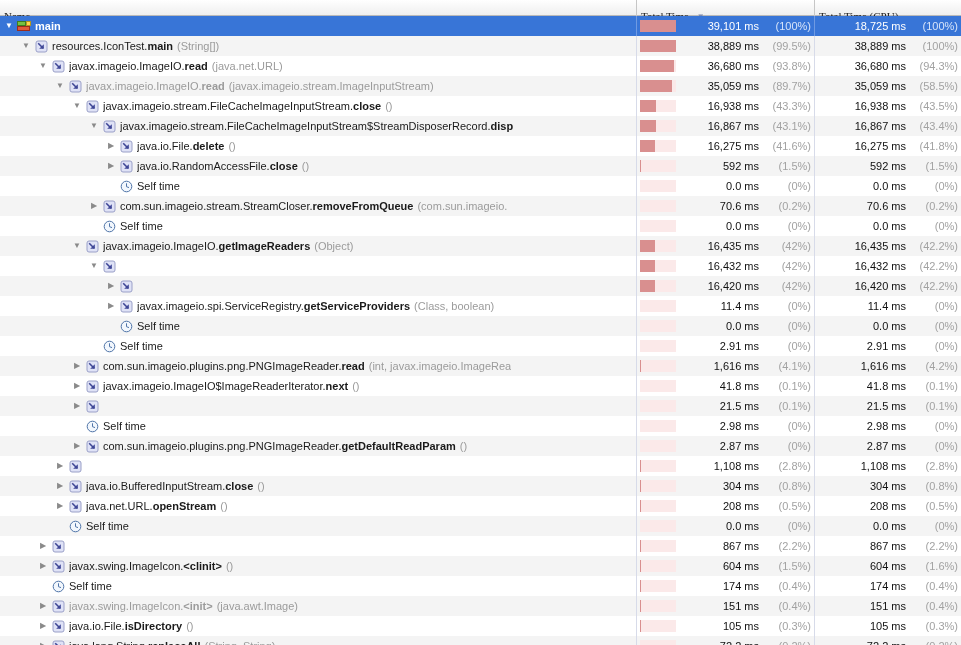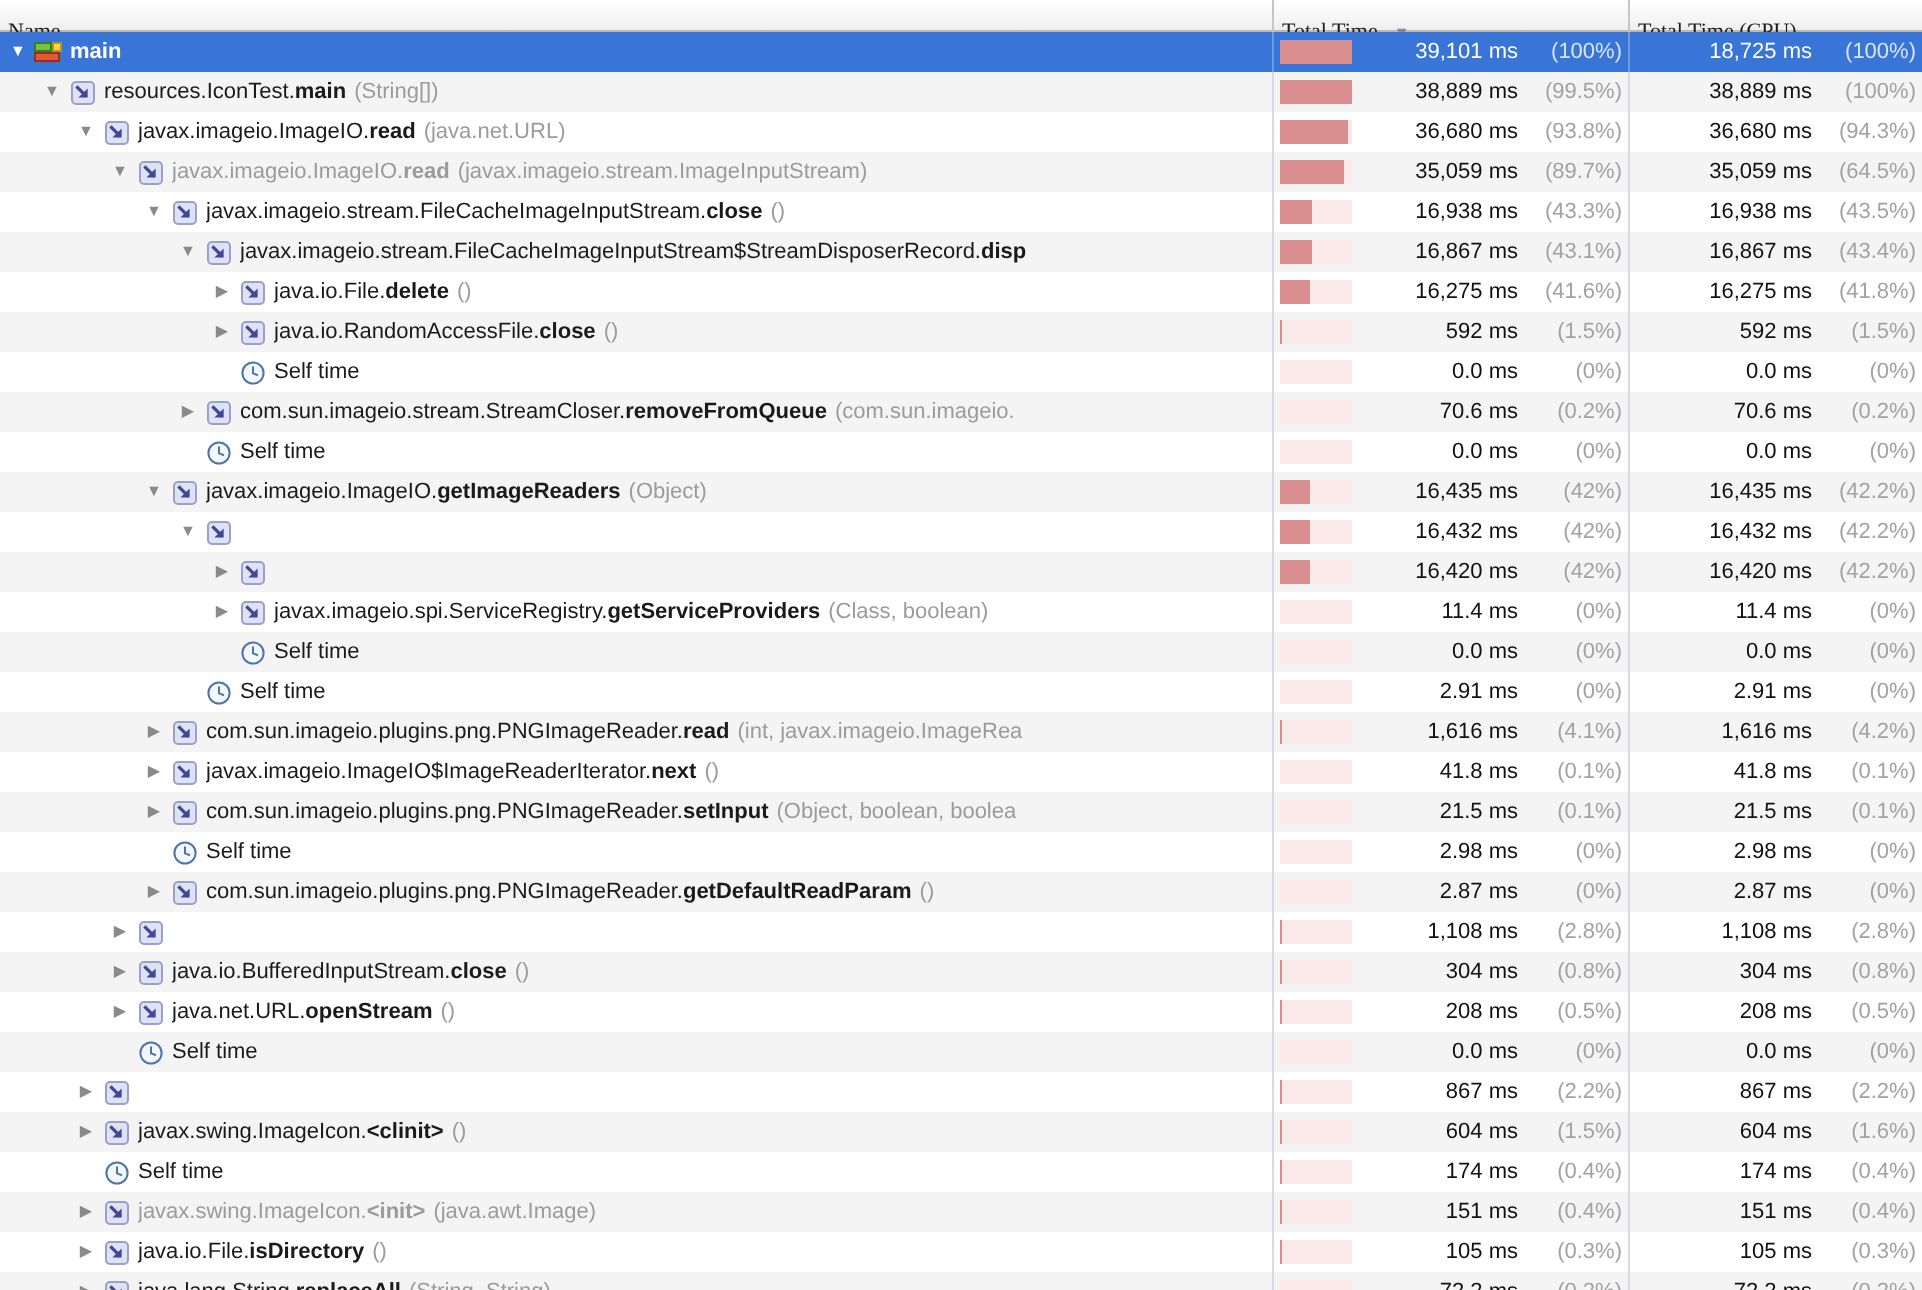--- a/index.html
+++ b/index.html
@@ -151,21 +151,21 @@
         </div>
         <div class="cell c-tt">
           <span class="bar">
             <span class="fill" style="width: 89.7%;"></span>
           </span>
           <span class="val">35,059 ms</span>
           <span class="pct">(89.7%)</span>
         </div>
         <div class="cell c-cpu">
           <span class="val">35,059 ms</span>
-          <span class="pct">(64.5%)</span>
+          <span class="pct">(58.5%)</span>
         </div>
       </div>
       <div class="row">
         <div class="cell c-name" style="padding-left: 70px;">
           <span class="expander">▼</span>
           <span class="nodeicon">
             <svg width="13" height="13" viewBox="0 0 13 13">
               <rect x="1" y="1" width="11" height="11" rx="2" fill="#dfe2f6" stroke="#9aa0c8"></rect>
               <path d="M3.2 3.2 L8.2 8.2" stroke="#3f4796" stroke-width="1.6" fill="none"></path>
               <path d="M8.8 4.2 L8.8 8.8 L4.2 8.8 Z" fill="#3f4796"></path>
@@ -518,21 +518,20 @@
       <div class="row odd">
         <div class="cell c-name" style="padding-left: 70px;">
           <span class="expander">▶</span>
           <span class="nodeicon">
             <svg width="13" height="13" viewBox="0 0 13 13">
               <rect x="1" y="1" width="11" height="11" rx="2" fill="#dfe2f6" stroke="#9aa0c8"></rect>
               <path d="M3.2 3.2 L8.2 8.2" stroke="#3f4796" stroke-width="1.6" fill="none"></path>
               <path d="M8.8 4.2 L8.8 8.8 L4.2 8.8 Z" fill="#3f4796"></path>
             </svg>
           </span>
-          <span class="lbl"><span class="cls">com.sun.imageio.plugins.png.PNGImageReader.</span><span class="mtd">setInput</span><span class="args">(Object, boolean, boolea</span></span>
         </div>
         <div class="cell c-tt">
           <span class="bar">
             <span class="fill" style="width: 0.1%;"></span>
           </span>
           <span class="val">21.5 ms</span>
           <span class="pct">(0.1%)</span>
         </div>
         <div class="cell c-cpu">
           <span class="val">21.5 ms</span>

